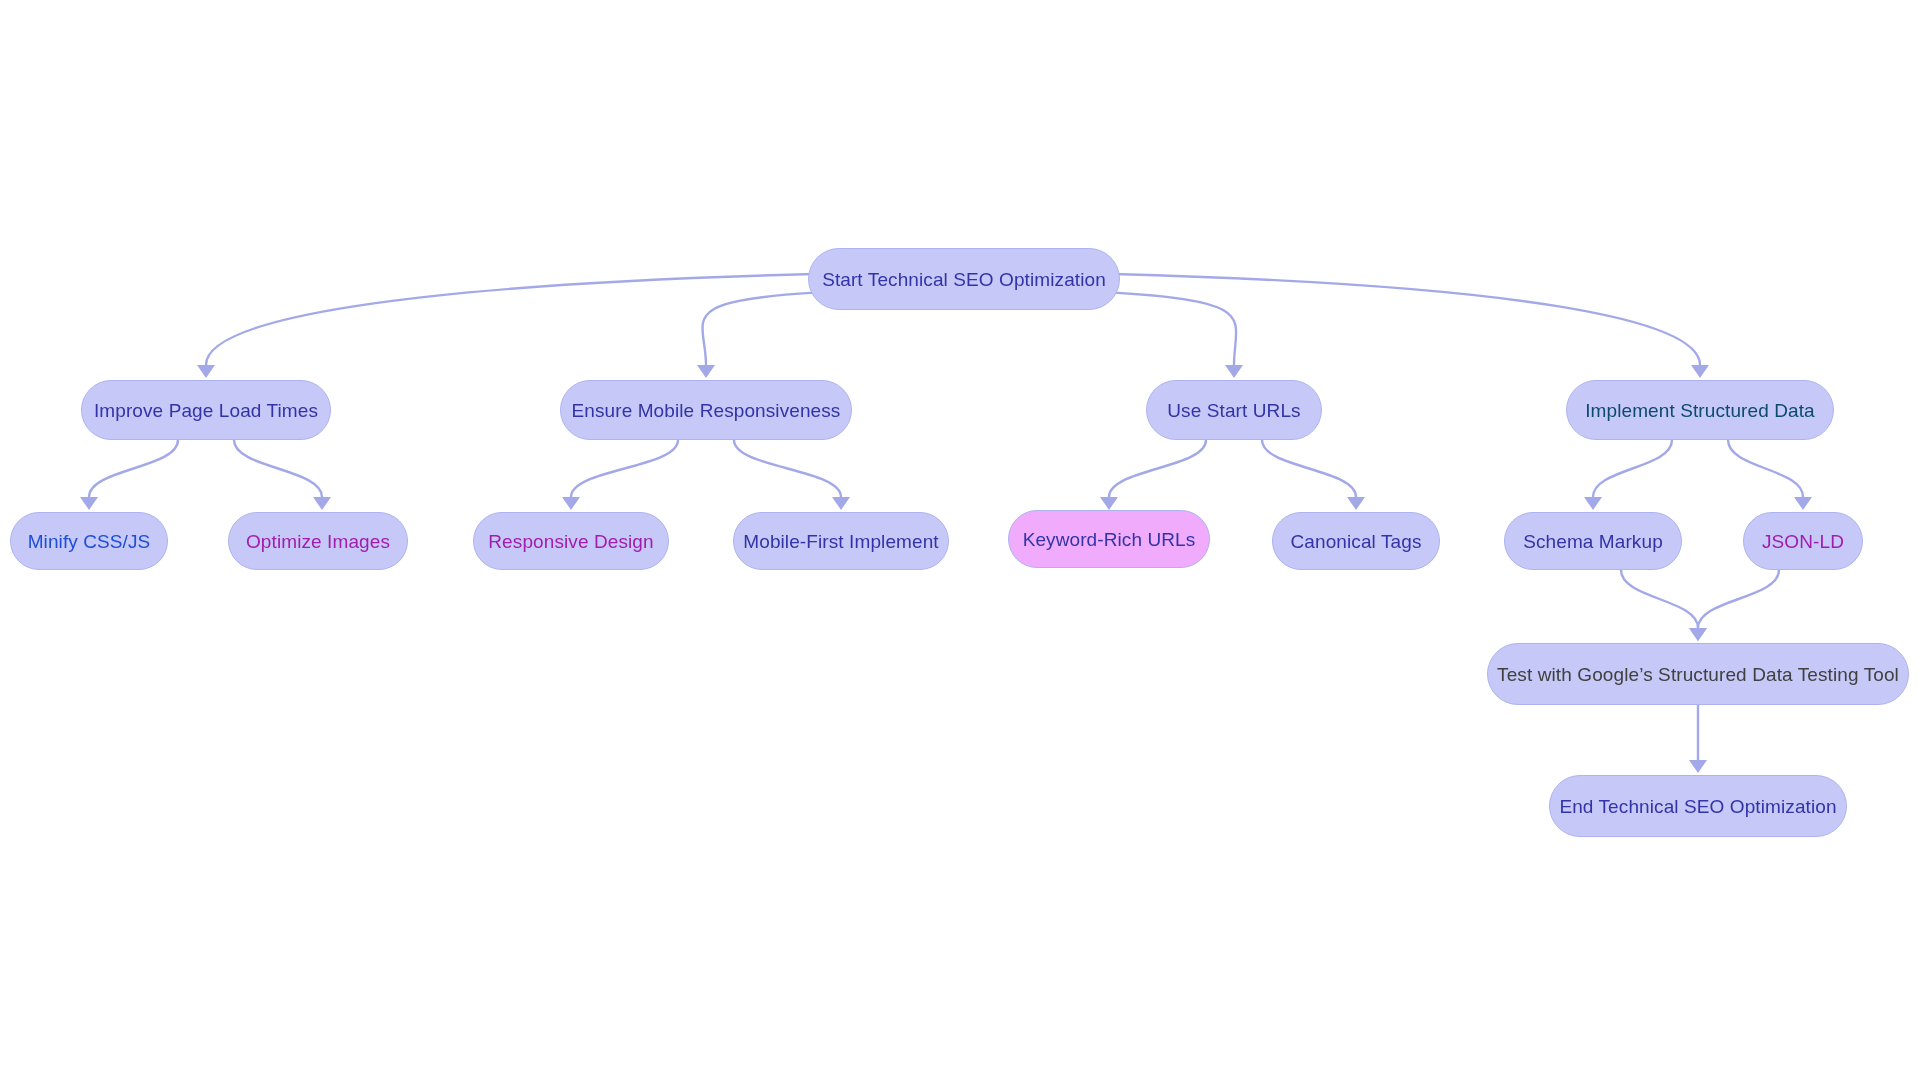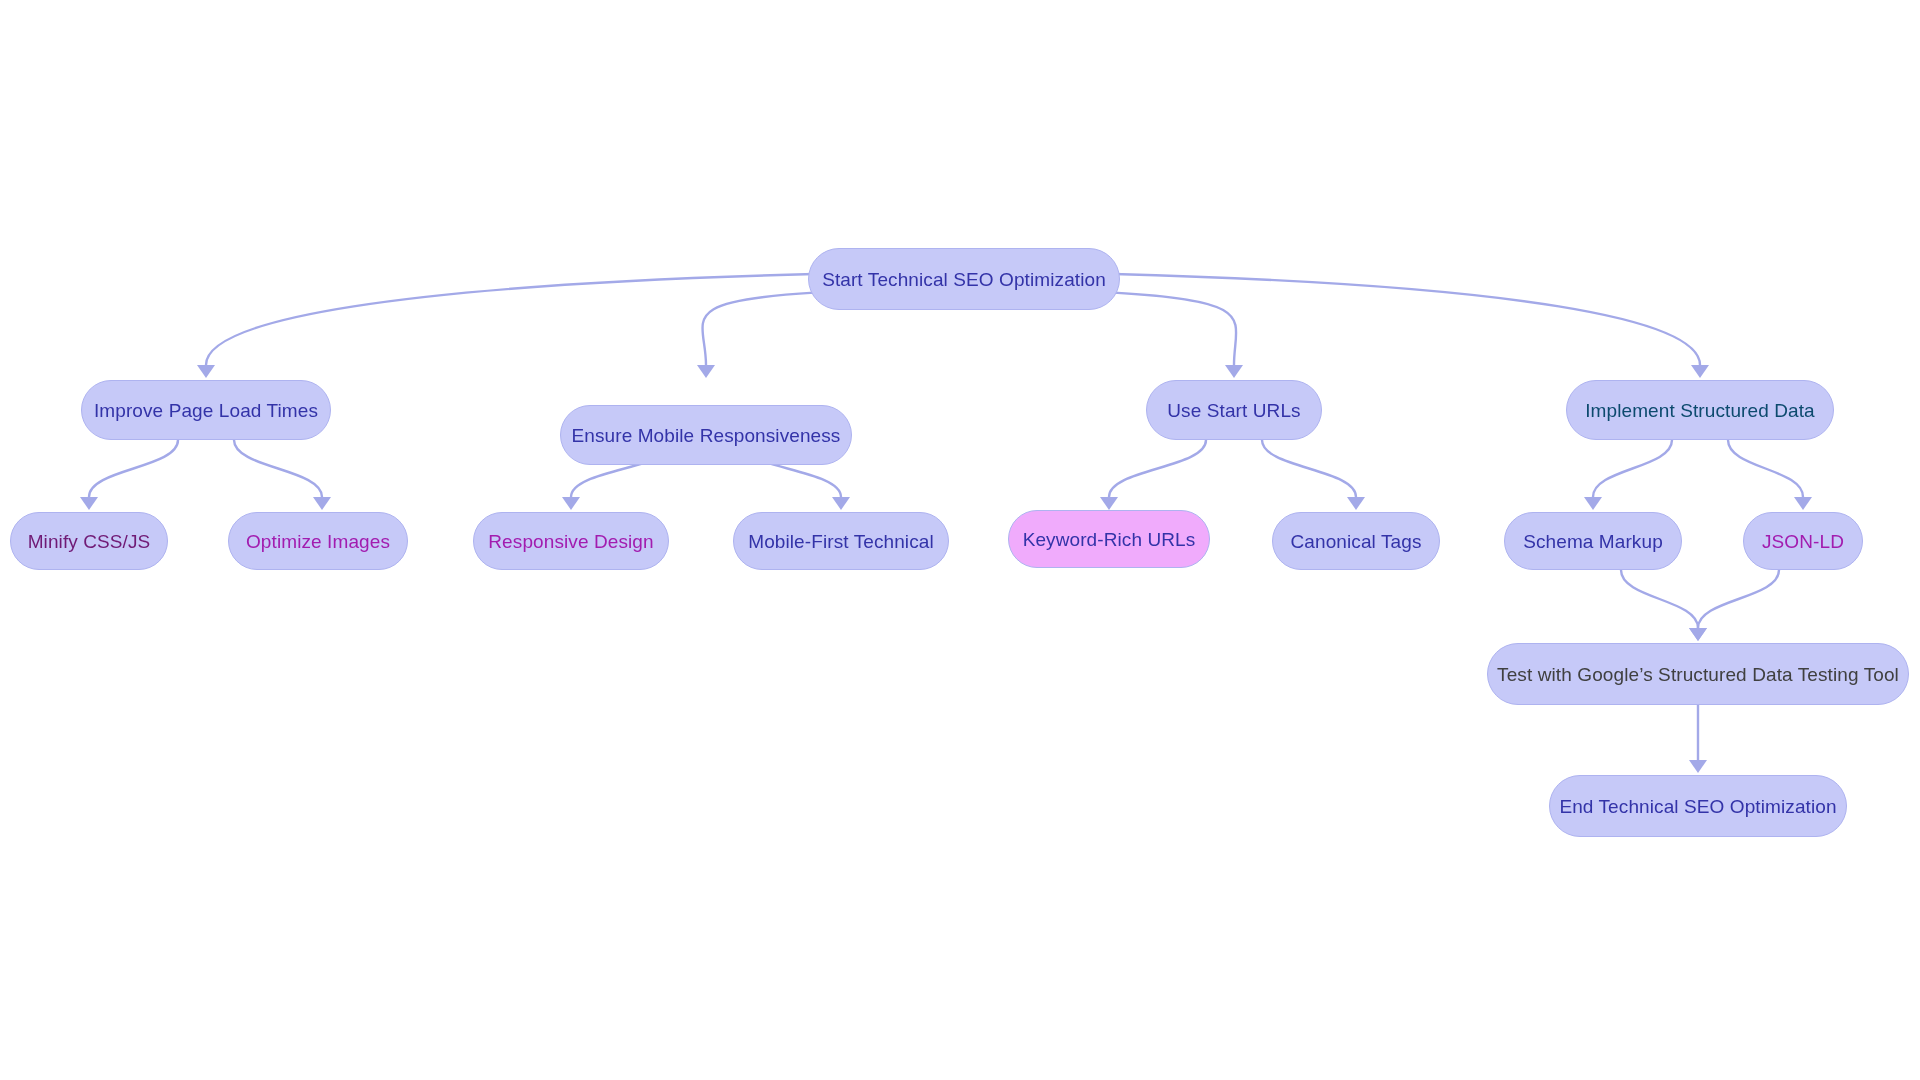--- a/index.html
+++ b/index.html
@@ -84,40 +84,40 @@
       <path d="M 1698 705 L 1698 760" fill="none" stroke="#a3a9e8" stroke-width="2.4" stroke-linecap="round"></path>
       <path d="M 1689 760 L 1707 760 L 1698 773 Z" fill="#a3a9e8"></path>
     </svg>
   <div id="node-layer">
       <div class="node" style="left: 808px; top: 248px; width: 312px; height: 62px; background: rgb(198, 201, 248); border-color: rgb(174, 179, 240); color: rgb(51, 51, 168);">
         <span class="node-label">Start Technical SEO Optimization</span>
       </div>
       <div class="node" style="left: 81px; top: 380px; width: 250px; height: 60px; background: rgb(198, 201, 248); border-color: rgb(174, 179, 240); color: rgb(51, 51, 168);">
         <span class="node-label">Improve Page Load Times</span>
       </div>
-      <div class="node" style="left: 560px; top: 380px; width: 292px; height: 60px; background: rgb(198, 201, 248); border-color: rgb(174, 179, 240); color: rgb(51, 51, 168); margin-top: 25px;">
+      <div class="node" style="left: 560px; top: 380px; width: 292px; height: 60px; background: rgb(198, 201, 248); border-color: rgb(174, 179, 240); color: rgb(51, 51, 168);">
         <span class="node-label">Ensure Mobile Responsiveness</span>
       </div>
       <div class="node" style="left: 1146px; top: 380px; width: 176px; height: 60px; background: rgb(198, 201, 248); border-color: rgb(174, 179, 240); color: rgb(51, 51, 168);">
         <span class="node-label">Use Start URLs</span>
       </div>
       <div class="node" style="left: 1566px; top: 380px; width: 268px; height: 60px; background: rgb(198, 201, 248); border-color: rgb(174, 179, 240); color: #0c4a6e;">
         <span class="node-label">Implement Structured Data</span>
       </div>
-      <div class="node" style="left: 10px; top: 512px; width: 158px; height: 58px; background: rgb(198, 201, 248); border-color: rgb(174, 179, 240); color: #701a75; justify-content: center;">
+      <div class="node" style="left: 10px; top: 512px; width: 158px; height: 58px; background: rgb(198, 201, 248); border-color: rgb(174, 179, 240); color: #1d4ed8; justify-content: center;">
         <span class="node-label">Minify CSS/JS</span>
       </div>
       <div class="node" style="left: 228px; top: 512px; width: 180px; height: 58px; background: rgb(198, 201, 248); border-color: rgb(174, 179, 240); color: #a21caf; text-align: right;">
         <span class="node-label">Optimize Images</span>
       </div>
       <div class="node" style="left: 473px; top: 512px; width: 196px; height: 58px; background: rgb(198, 201, 248); border-color: rgb(174, 179, 240); color: #a21caf;">
         <span class="node-label">Responsive Design</span>
       </div>
       <div class="node" style="left: 733px; top: 512px; width: 216px; height: 58px; background: rgb(198, 201, 248); border-color: rgb(174, 179, 240); color: rgb(51, 51, 168);">
-        <span class="node-label">Mobile-First Technical</span>
+        <span class="node-label">Mobile-First Implement</span>
       </div>
       <div class="node" style="left: 1008px; top: 510px; width: 202px; height: 58px; background: #f0abfc; border-color: rgb(174, 179, 240); color: rgb(51, 51, 168);">
         <span class="node-label">Keyword-Rich URLs</span>
       </div>
       <div class="node" style="left: 1272px; top: 512px; width: 168px; height: 58px; background: rgb(198, 201, 248); border-color: rgb(174, 179, 240); color: rgb(51, 51, 168);">
         <span class="node-label">Canonical Tags</span>
       </div>
       <div class="node" style="left: 1504px; top: 512px; width: 178px; height: 58px; background: rgb(198, 201, 248); border-color: rgb(174, 179, 240); color: rgb(51, 51, 168);">
         <span class="node-label">Schema Markup</span>
       </div>

